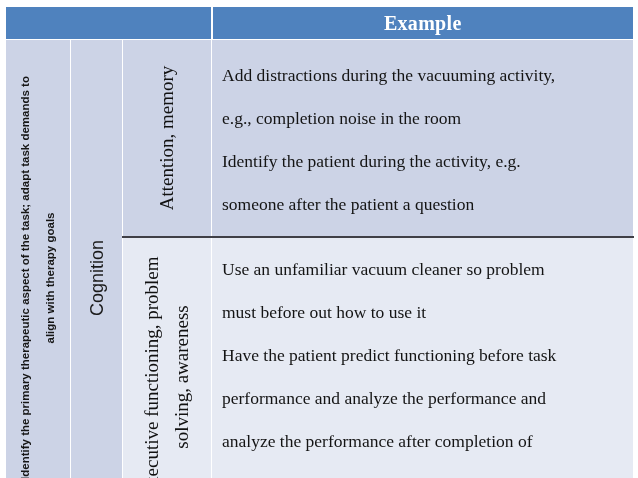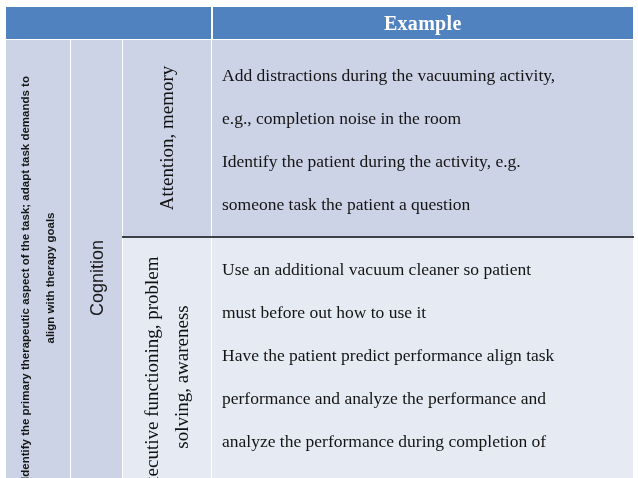--- a/index.html
+++ b/index.html
@@ -174,40 +174,40 @@
           <div class="vwrap">
             <div class="vtext sub-text">Attention, memory</div>
           </div>
         </td>
 
         <td class="c-ex c-ex-a">
           <div class="ex-body">
             <span class="ex-line">Add distractions during the vacuuming activity,</span>
             <span class="ex-line">e.g., completion noise in the room</span>
             <span class="ex-line">Identify the patient during the activity, e.g.</span>
-            <span class="ex-line">someone task the patient a question</span>
+            <span class="ex-line">someone after the patient a question</span>
           </div>
         </td>
       </tr>
 
       <tr class="row-b">
 
         <td class="c-sub c-sub-b">
           <div class="vwrap">
             <div class="vtext sub-text sub-text-b">Executive functioning, problem solving, awareness</div>
           </div>
         </td>
 
         <td class="c-ex c-ex-b">
           <div class="ex-body ex-body-b">
-            <span class="ex-line">Use an additional vacuum cleaner so patient</span>
+            <span class="ex-line">Use an unfamiliar vacuum cleaner so problem</span>
             <span class="ex-line">must before out how to use it</span>
-            <span class="ex-line">Have the patient predict performance align task</span>
+            <span class="ex-line">Have the patient predict functioning before task</span>
             <span class="ex-line">performance and analyze the performance and</span>
-            <span class="ex-line">analyze the performance during completion of</span>
+            <span class="ex-line">analyze the performance after completion of</span>
             <span class="ex-line">task</span>
           </div>
         </td>
       </tr>
 
     </tbody>
   </table>
 
 </div>
 

